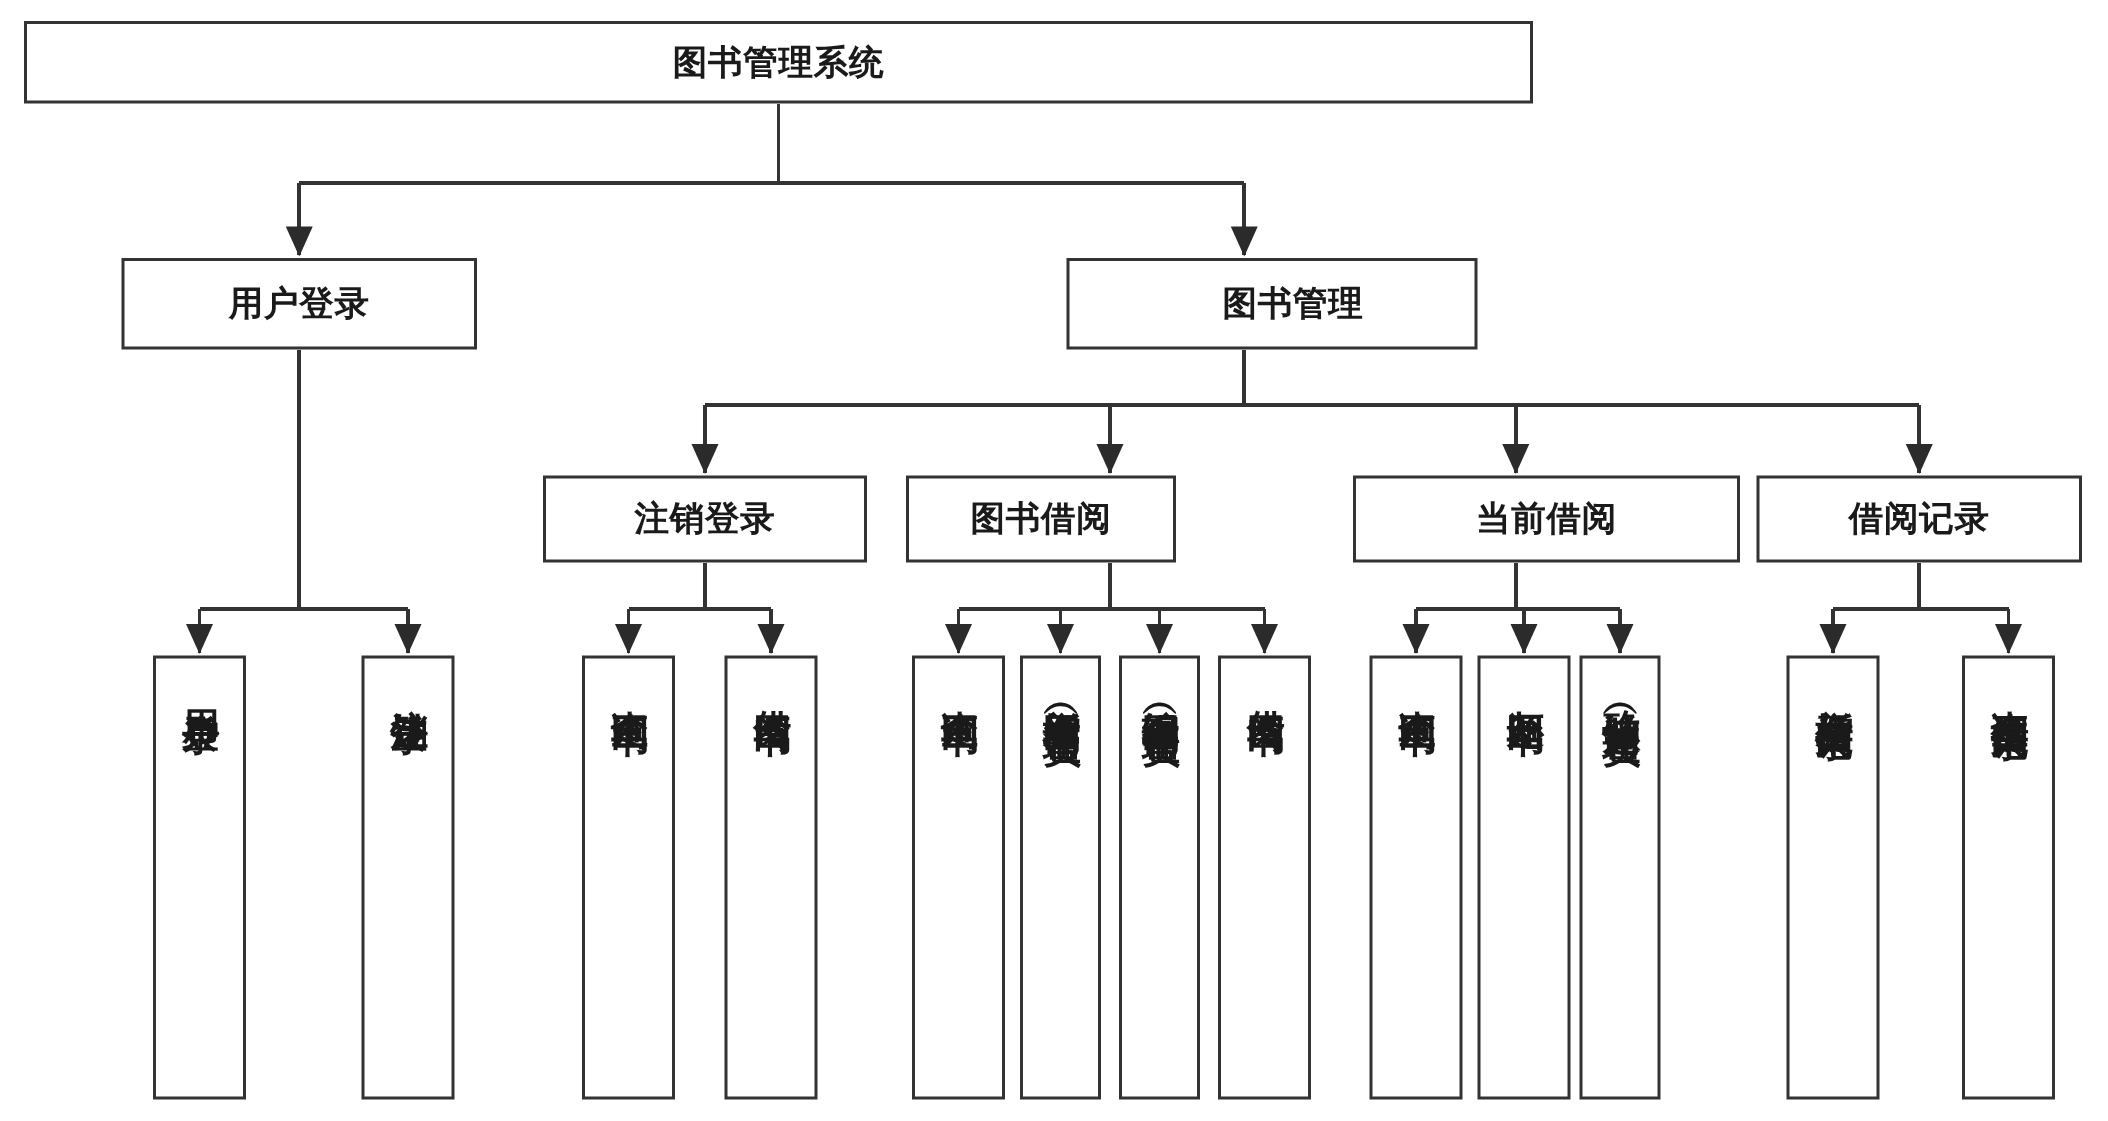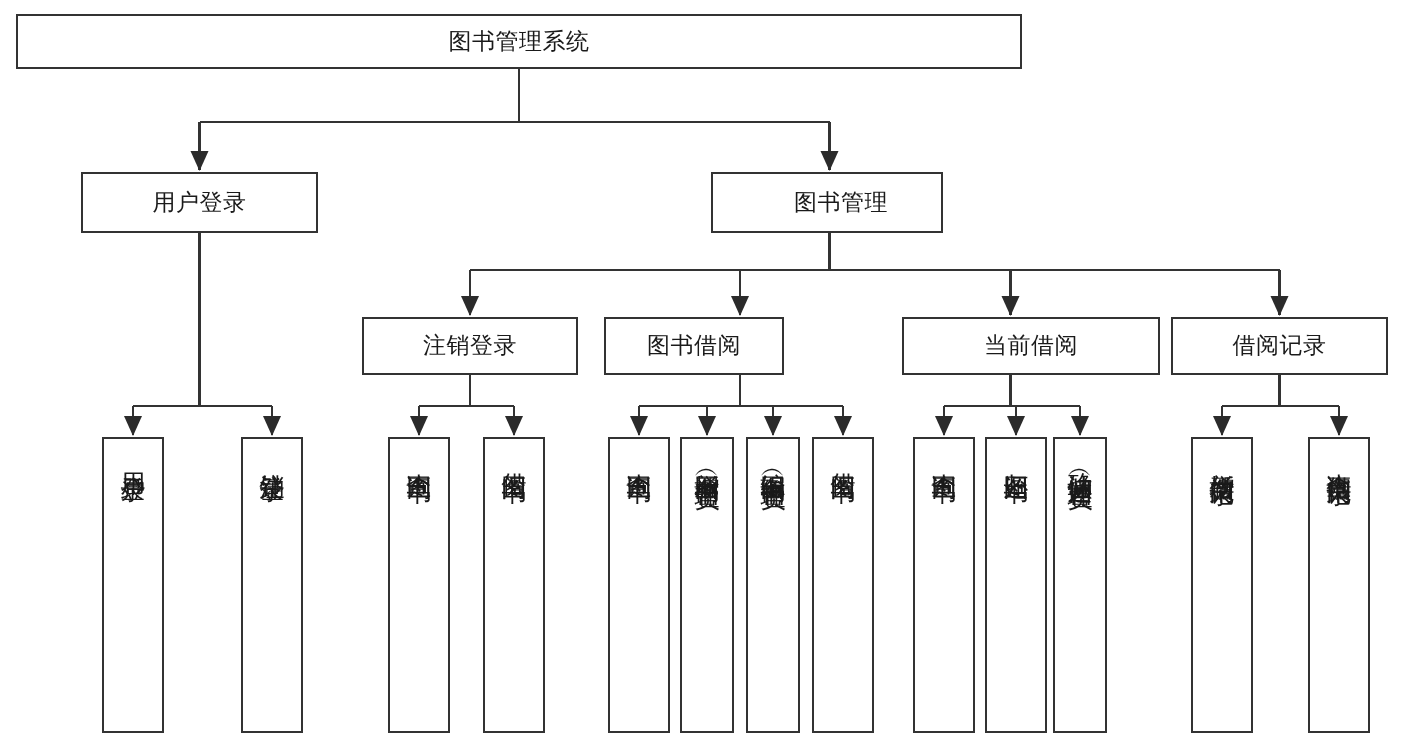--- a/index.html
+++ b/index.html
@@ -27,20 +27,21 @@
   }
   .node {
     position: absolute;
     box-sizing: border-box;
     border: 2.5px solid #333333;
     background: #ffffff;
     display: flex;
     align-items: center;
     justify-content: center;
     color: #1a1a1a;
+    font-weight: bold;
   }
   .node-label {
     display: block;
     line-height: 1.18;
     letter-spacing: 0.5px;
     white-space: nowrap;
   }
   .node.horiz .node-label {
     font-size: 23px;
   }
@@ -124,21 +125,21 @@
       <line x1="1339" y1="406" x2="1339" y2="435" stroke="#333333" stroke-width="2.6" shape-rendering="crispEdges"></line>
       <path d="M 1330 416 L 1348 416 L 1339 436 Z" fill="#2b2b2b"></path>
     </svg>
   <div id="node-layer">
       <div class="node horiz" id="node-root" style="left: 16px; top: 14px; width: 1006px; height: 55px; border-color: rgb(51, 51, 51); background: rgb(255, 255, 255);">
         <span class="node-label">图书管理系统</span>
       </div>
       <div class="node horiz" id="node-login" style="left: 81px; top: 172px; width: 237px; height: 61px; border-color: rgb(51, 51, 51); background: rgb(255, 255, 255);">
         <span class="node-label">用户登录</span>
       </div>
-      <div class="node horiz" id="node-bookmgmt" style="left: 711px; top: 172px; width: 232px; height: 61px; border-color: rgb(51, 51, 51); background: rgb(255, 255, 255); padding-left: 28px;">
+      <div class="node horiz" id="node-bookmgmt" style="left: 711px; top: 172px; width: 274px; height: 61px; border-color: rgb(51, 51, 51); background: rgb(255, 255, 255); padding-left: 28px;">
         <span class="node-label">图书管理</span>
       </div>
       <div class="node horiz" id="node-newbooks" style="left: 362px; top: 317px; width: 216px; height: 58px; border-color: rgb(51, 51, 51); background: rgb(255, 255, 255);">
         <span class="node-label">注销登录</span>
       </div>
       <div class="node horiz" id="node-borrow" style="left: 604px; top: 317px; width: 180px; height: 58px; border-color: rgb(51, 51, 51); background: rgb(255, 255, 255);">
         <span class="node-label">图书借阅</span>
       </div>
       <div class="node horiz" id="node-current" style="left: 902px; top: 317px; width: 258px; height: 58px; border-color: rgb(51, 51, 51); background: rgb(255, 255, 255);">
         <span class="node-label">当前借阅</span>

